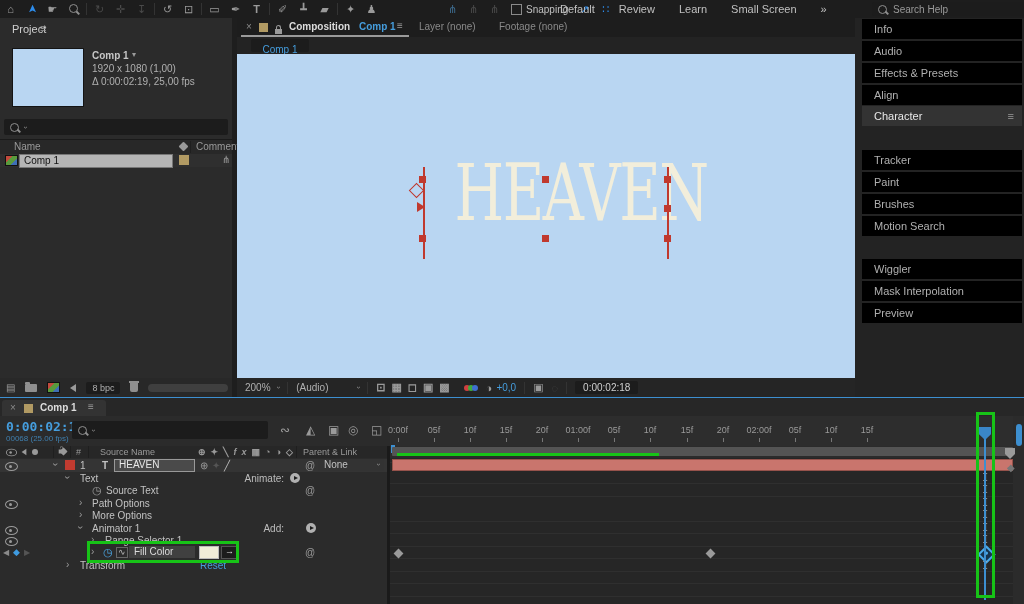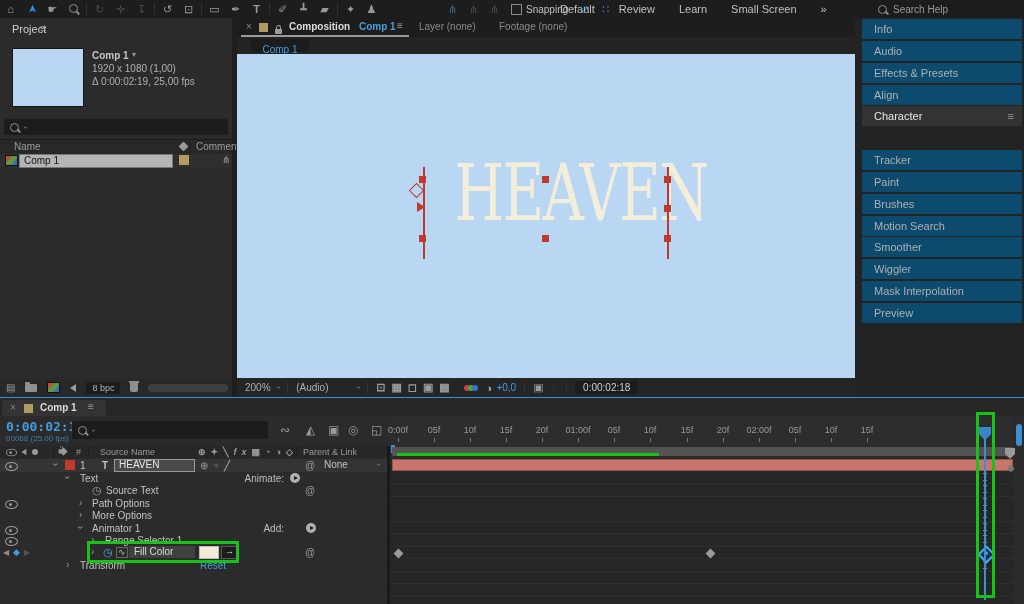--- a/index.html
+++ b/index.html
@@ -34,21 +34,21 @@
   .playcirc::after{content:"";position:absolute;left:4px;top:2.5px;width:0;height:0;border-left:4px solid #1d1d1d;border-top:2.5px solid transparent;border-bottom:2.5px solid transparent;}
   .chev{display:inline-block;font-size:10px;color:#9a9a9a;transform:rotate(90deg);transform-origin:center;}
   .chev.closed{transform:rotate(0deg);}
   .trashic{position:relative;display:inline-block;width:8px;height:9px;background:#8f8f8f;border-radius:0 0 2px 2px;}
   .trashic::before{content:"";position:absolute;left:-1px;top:-2px;width:10px;height:1.5px;background:#8f8f8f;}
   .shieldic{display:inline-block;width:10px;height:11px;background:#9a9a9a;clip-path:polygon(0 0,100% 0,100% 55%,50% 100%,0 55%);}
   
   .ptitle{font-size:11px;color:#cfcfcf;}
   .bluetxt{color:#459ddd;}
   .inset{background:#1c1c1c;border-radius:2px;}
-  .sb-item{left:862px;width:160px;height:20px;background:#0c4a6e;display:flex;align-items:center;padding-left:12px;box-sizing:border-box;font-size:11px;color:#b0b0b0;}
+  .sb-item{left:862px;width:160px;height:20px;background:#000000;display:flex;align-items:center;padding-left:12px;box-sizing:border-box;font-size:11px;color:#b0b0b0;}
   .sb-item.active{background:#333333;color:#e8e8e8;}
   
   .hsq{position:absolute;width:7px;height:7px;background:#c0392e;}
   .vline-red{position:absolute;width:1.5px;background:#c0392e;}
   
   #timeline{left:0;top:398px;width:1024px;height:206px;background:#2b2b2b;}
   .trow{position:absolute;left:0;width:387px;height:13px;font-size:10px;color:#c2c2c2;}
   .rlabel{position:absolute;top:0;line-height:13px;white-space:nowrap;}
   .rtick{position:absolute;top:27px;transform:translateX(-50%);font-size:9px;color:#9a9a9a;}
   .rtickmark{position:absolute;top:40px;width:1px;height:4px;background:#777;}
@@ -230,23 +230,20 @@
     </div>
   <div class="ab sb-item" style="top:172px">
       <span>Paint</span>
     </div>
   <div class="ab sb-item" style="top:194px">
       <span>Brushes</span>
     </div>
   <div class="ab sb-item" style="top:216px">
       <span>Motion Search</span>
     </div>
-  <div class="ab sb-item" style="top:237px">
-      <span>Smoother</span>
-    </div>
   <div class="ab sb-item" style="top:281px">
       <span>Mask Interpolation</span>
     </div>
   <div class="ab sb-item" style="top:259px">
       <span>Wiggler</span>
     </div>
   <div class="ab sb-item" style="top:303px">
       <span>Preview</span>
     </div>
 

